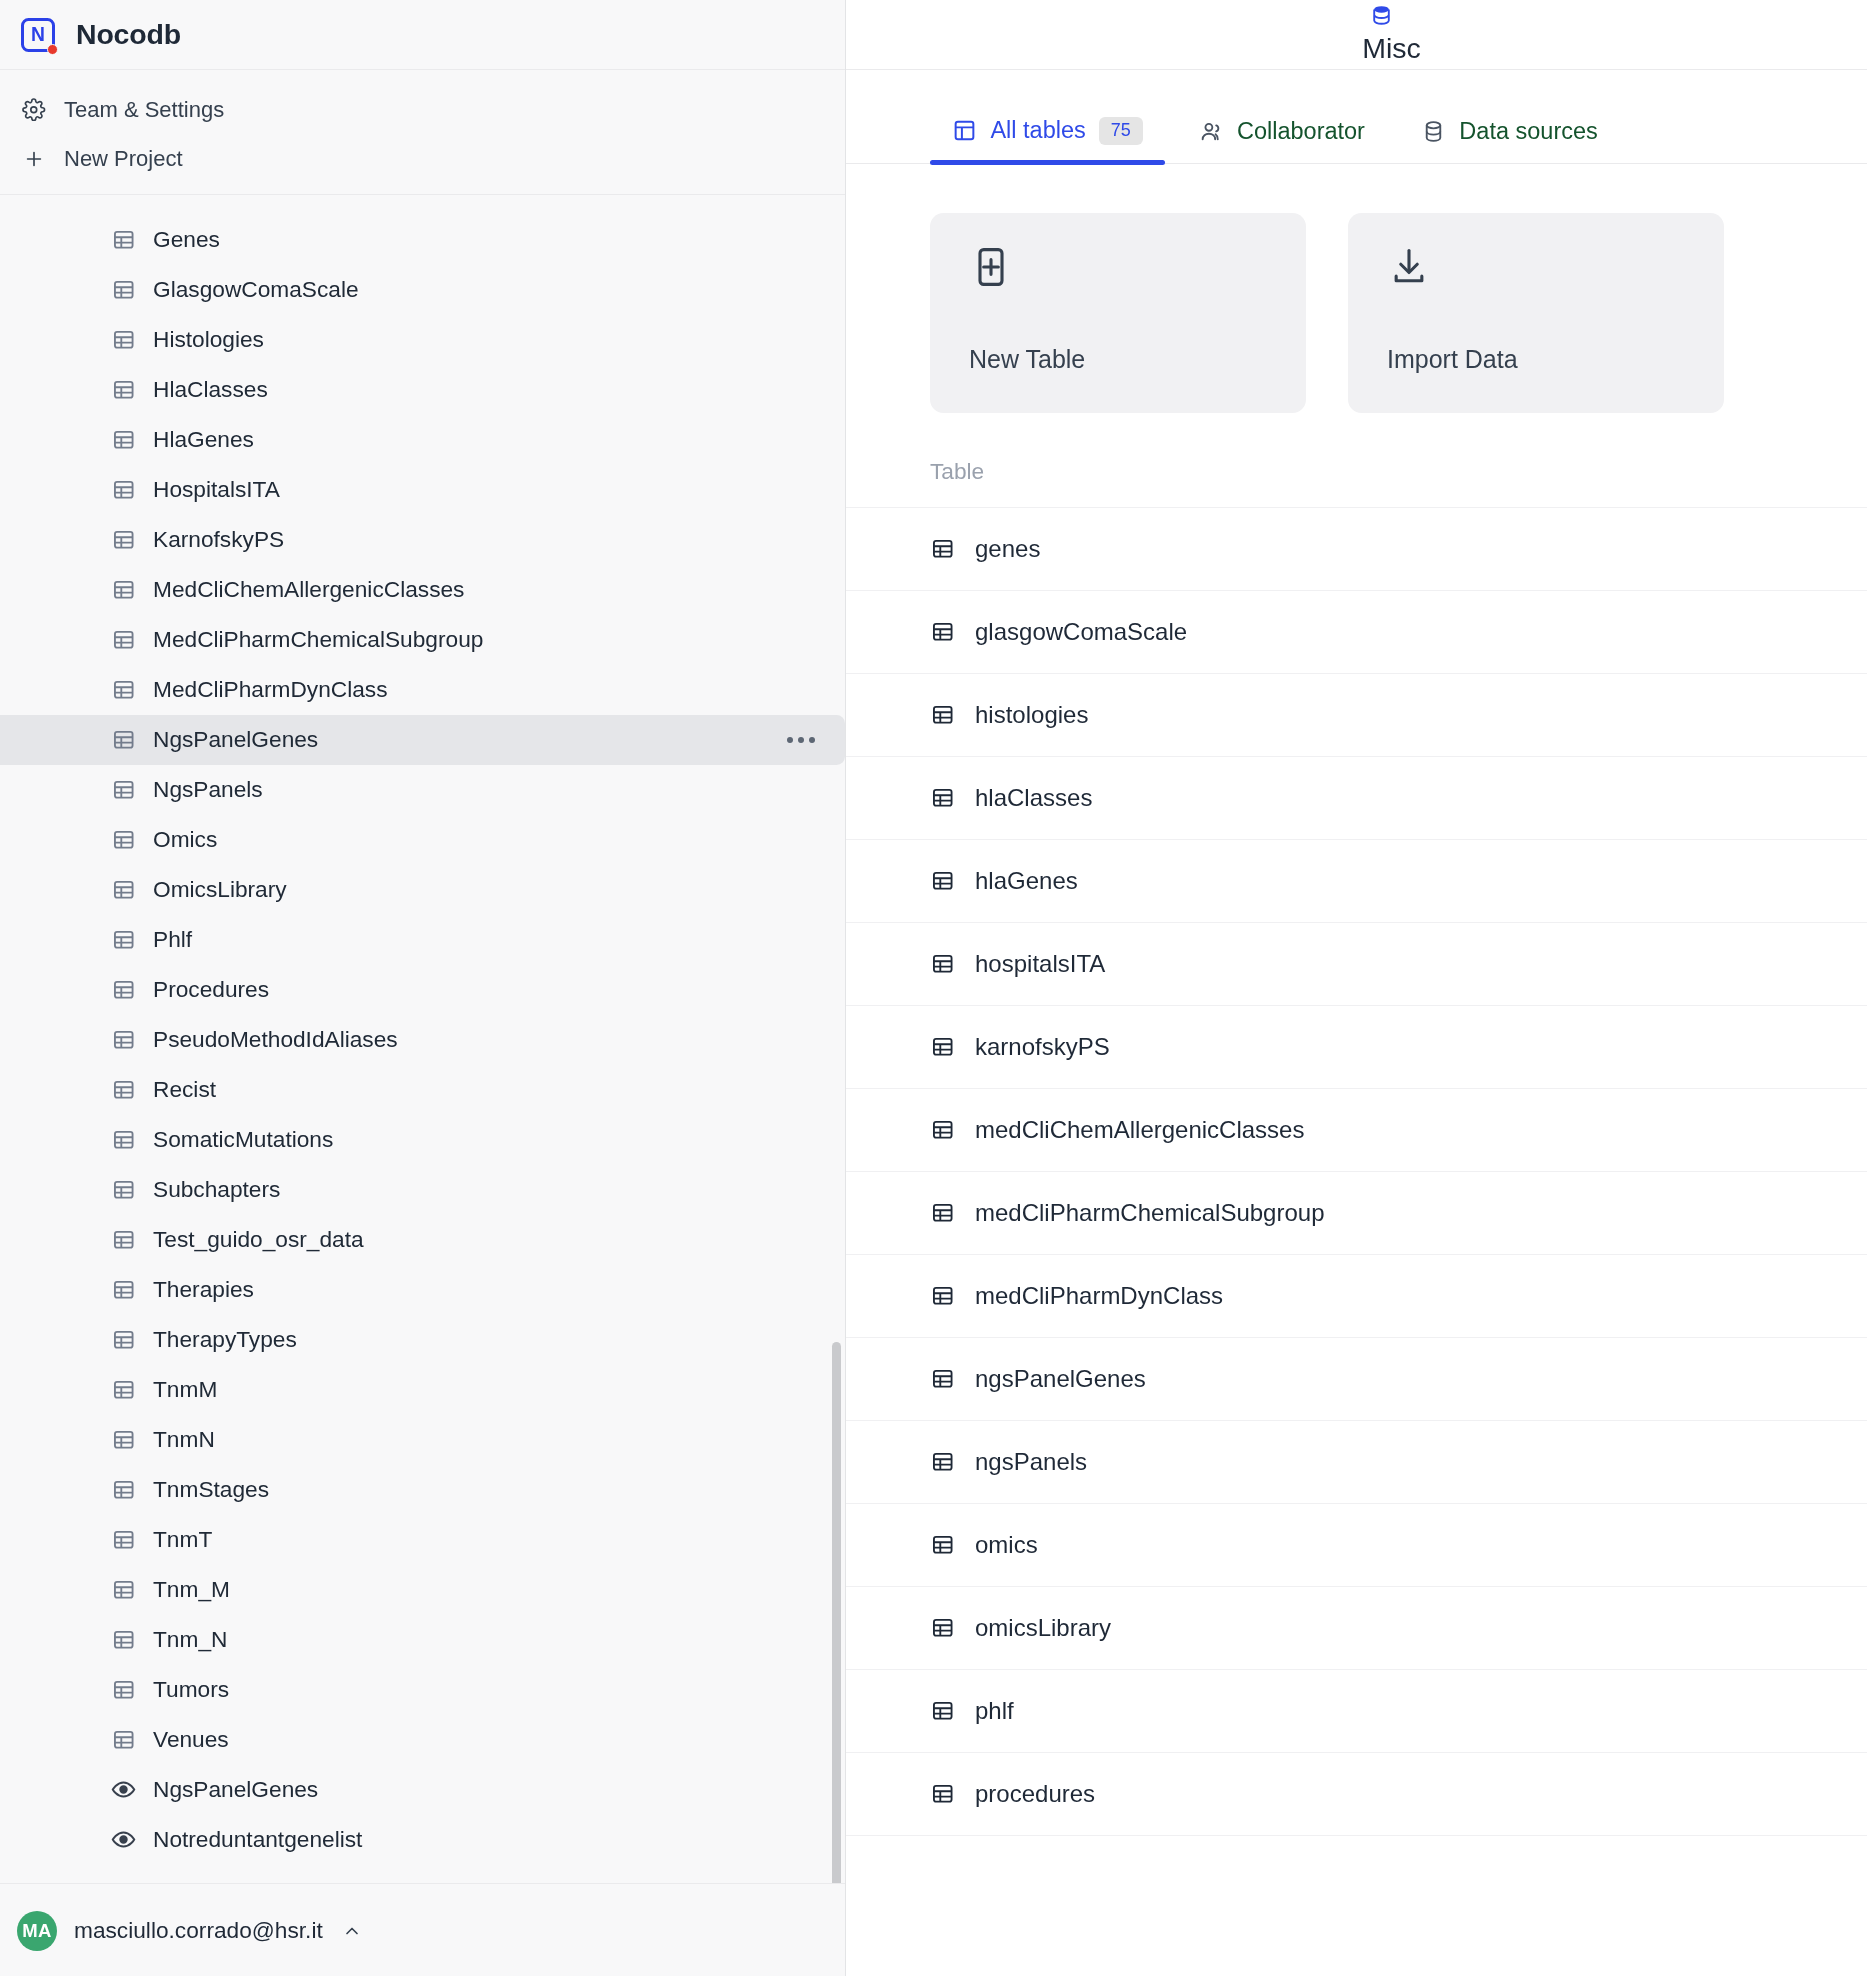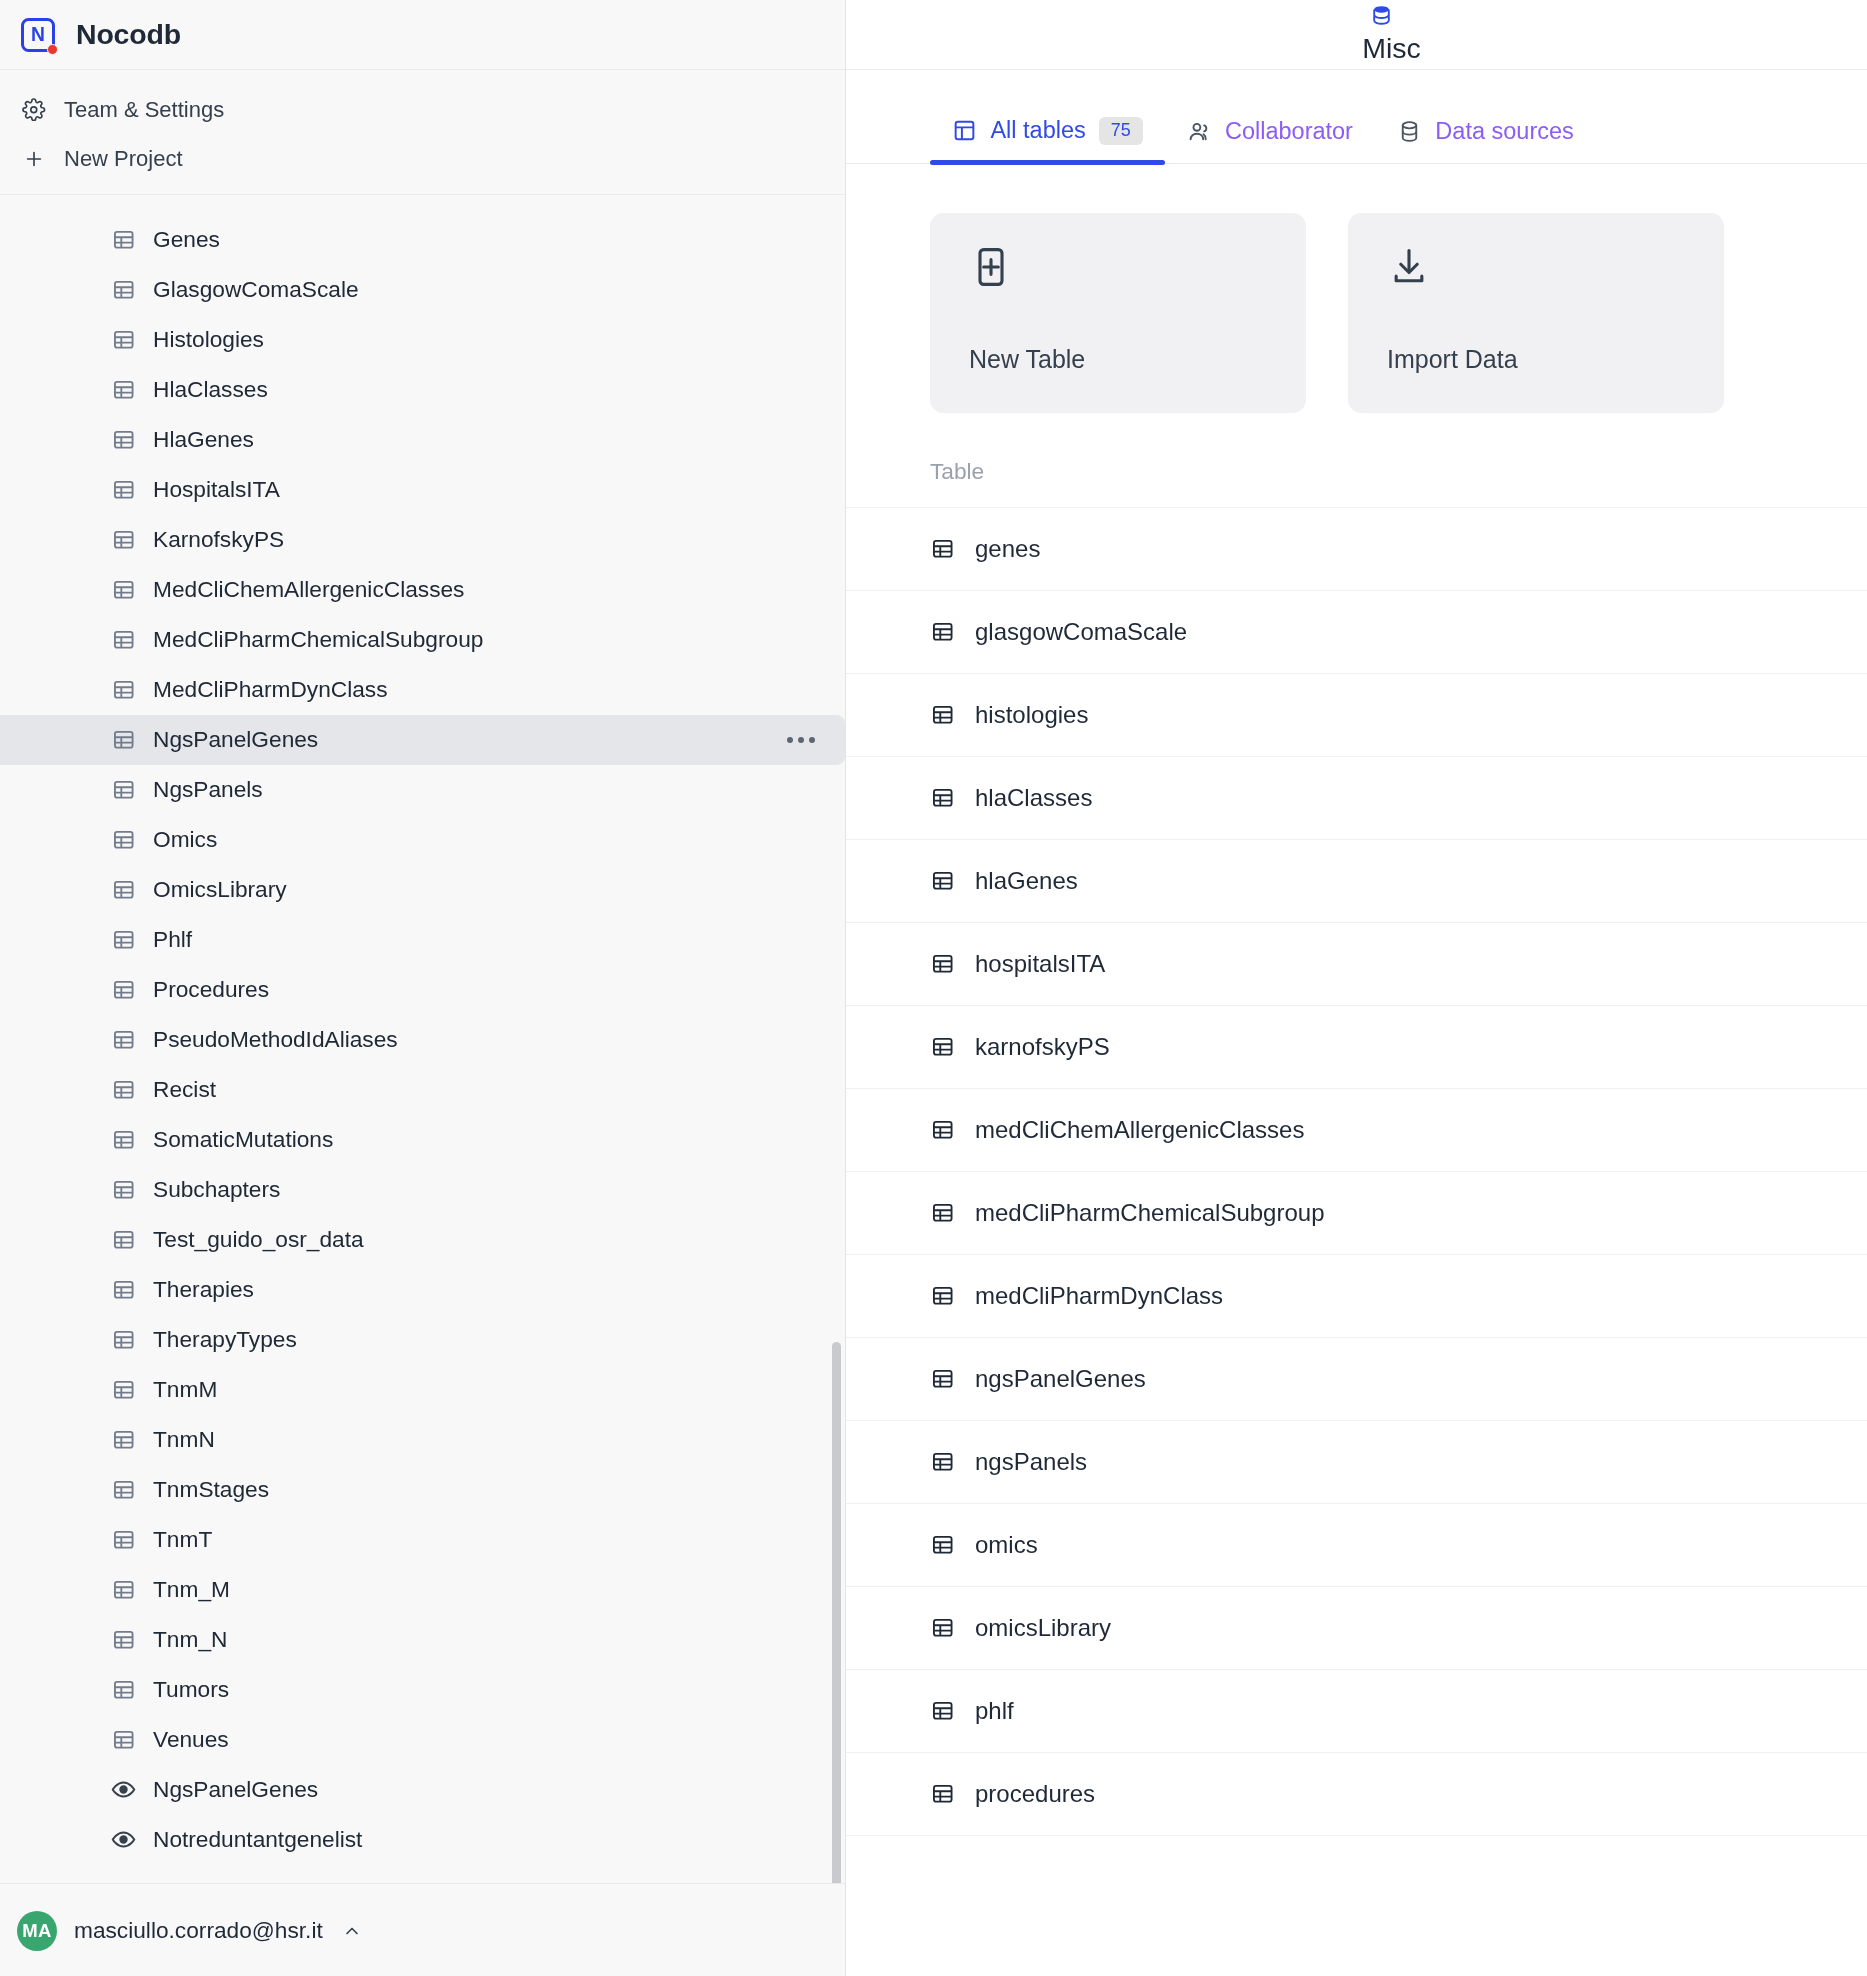--- a/index.html
+++ b/index.html
@@ -104,24 +104,24 @@
   .main { flex: 1; height: 1977px; background: #ffffff; display: flex; flex-direction: column; position: relative; }
   .main-header {
     height: 70px; min-height: 70px;
     display: flex; align-items: center; padding-left: 49px;
     border-bottom: 1.7px solid #eaeaec;
     flex-direction: column;
   }
   .db-icon { width: 28.5px; height: 32px; display:flex; align-items:center; justify-content:center; }
   .main-title { font-size: 28.5px; color: #1f2937; margin-left: 20px; font-weight: 400; }
 
-  .tabs { display: flex; align-items: flex-end; height: 94px; padding-left: 84px; border-bottom: 1.7px solid #eaeaec; gap: 0; }
+  .tabs { display: flex; align-items: flex-end; height: 94px; padding-left: 84px; border-bottom: 1.7px solid #eaeaec; gap: 12px; }
   .tab {
     display: flex; align-items: center; gap: 15px;
-    font-size: 23.5px; color: #8b5cf6;
+    font-size: 23.5px; color: #14532d;
     padding: 0 22px 18.5px 22px; position: relative; height: 100%;
     align-items: flex-end;
   }
   .tab .tab-inner { display:flex; align-items:center; gap:13.4px; }
   .tab.active { color: #2f4ae8; }
   .tab.active::after {
     content: ""; position: absolute; left: 0; right: 0; bottom: -1.7px;
     height: 5px; background: #2f4ae8; border-radius: 2.5px;
   }
   .tab-badge {

